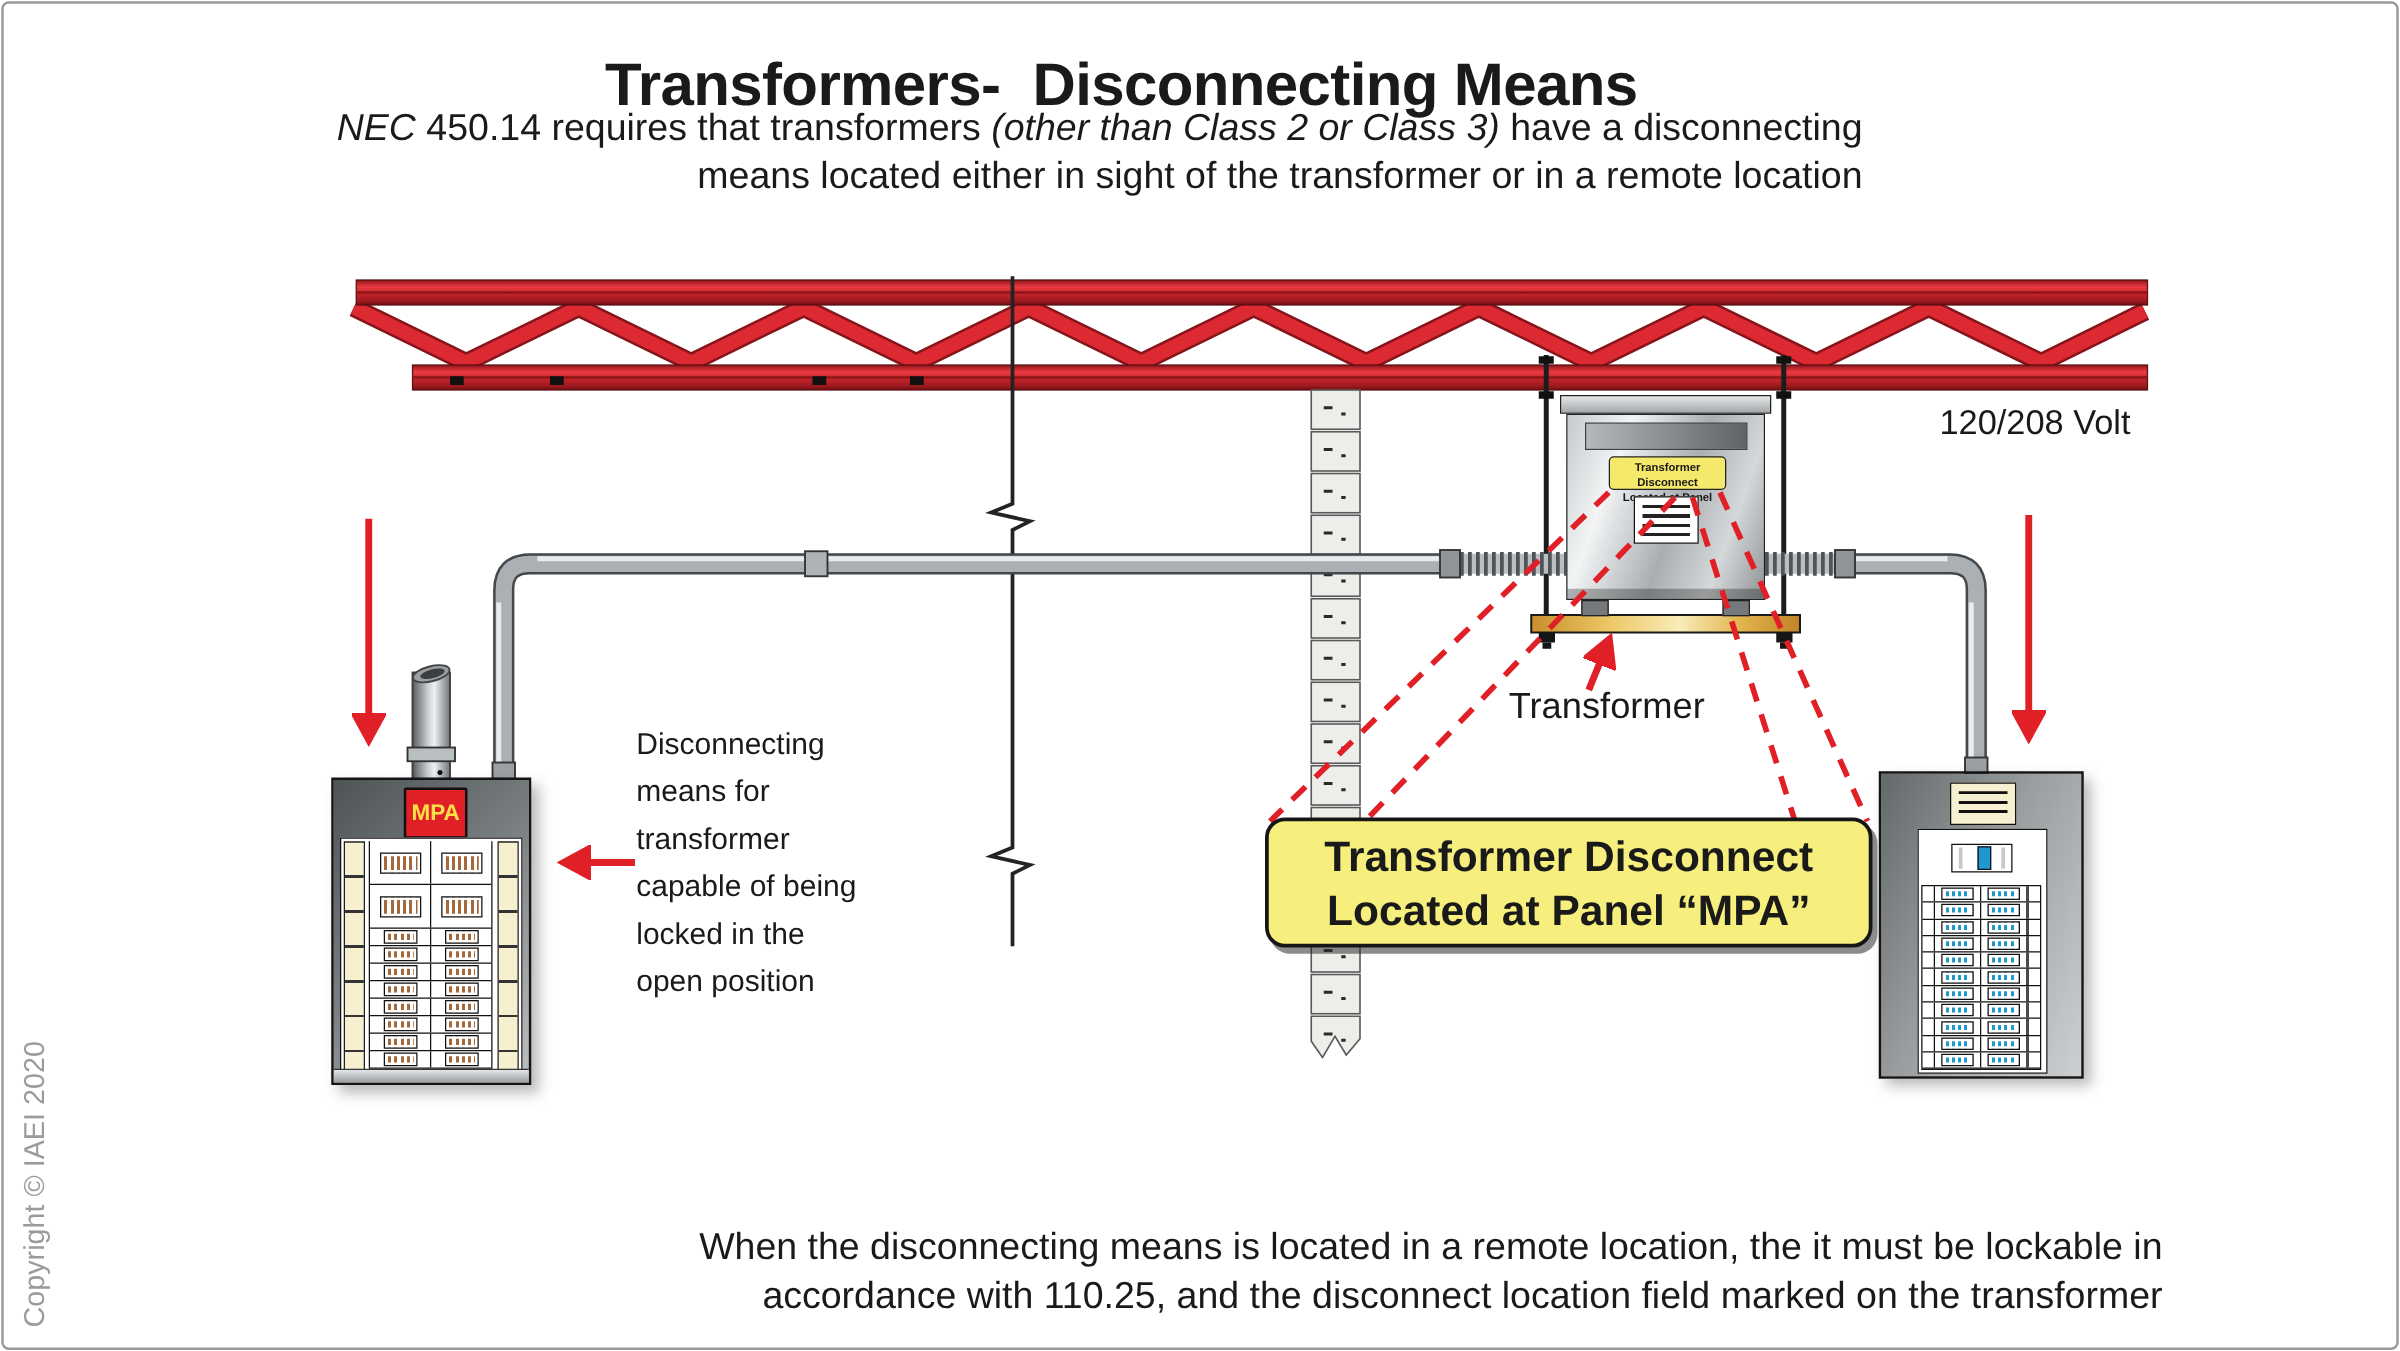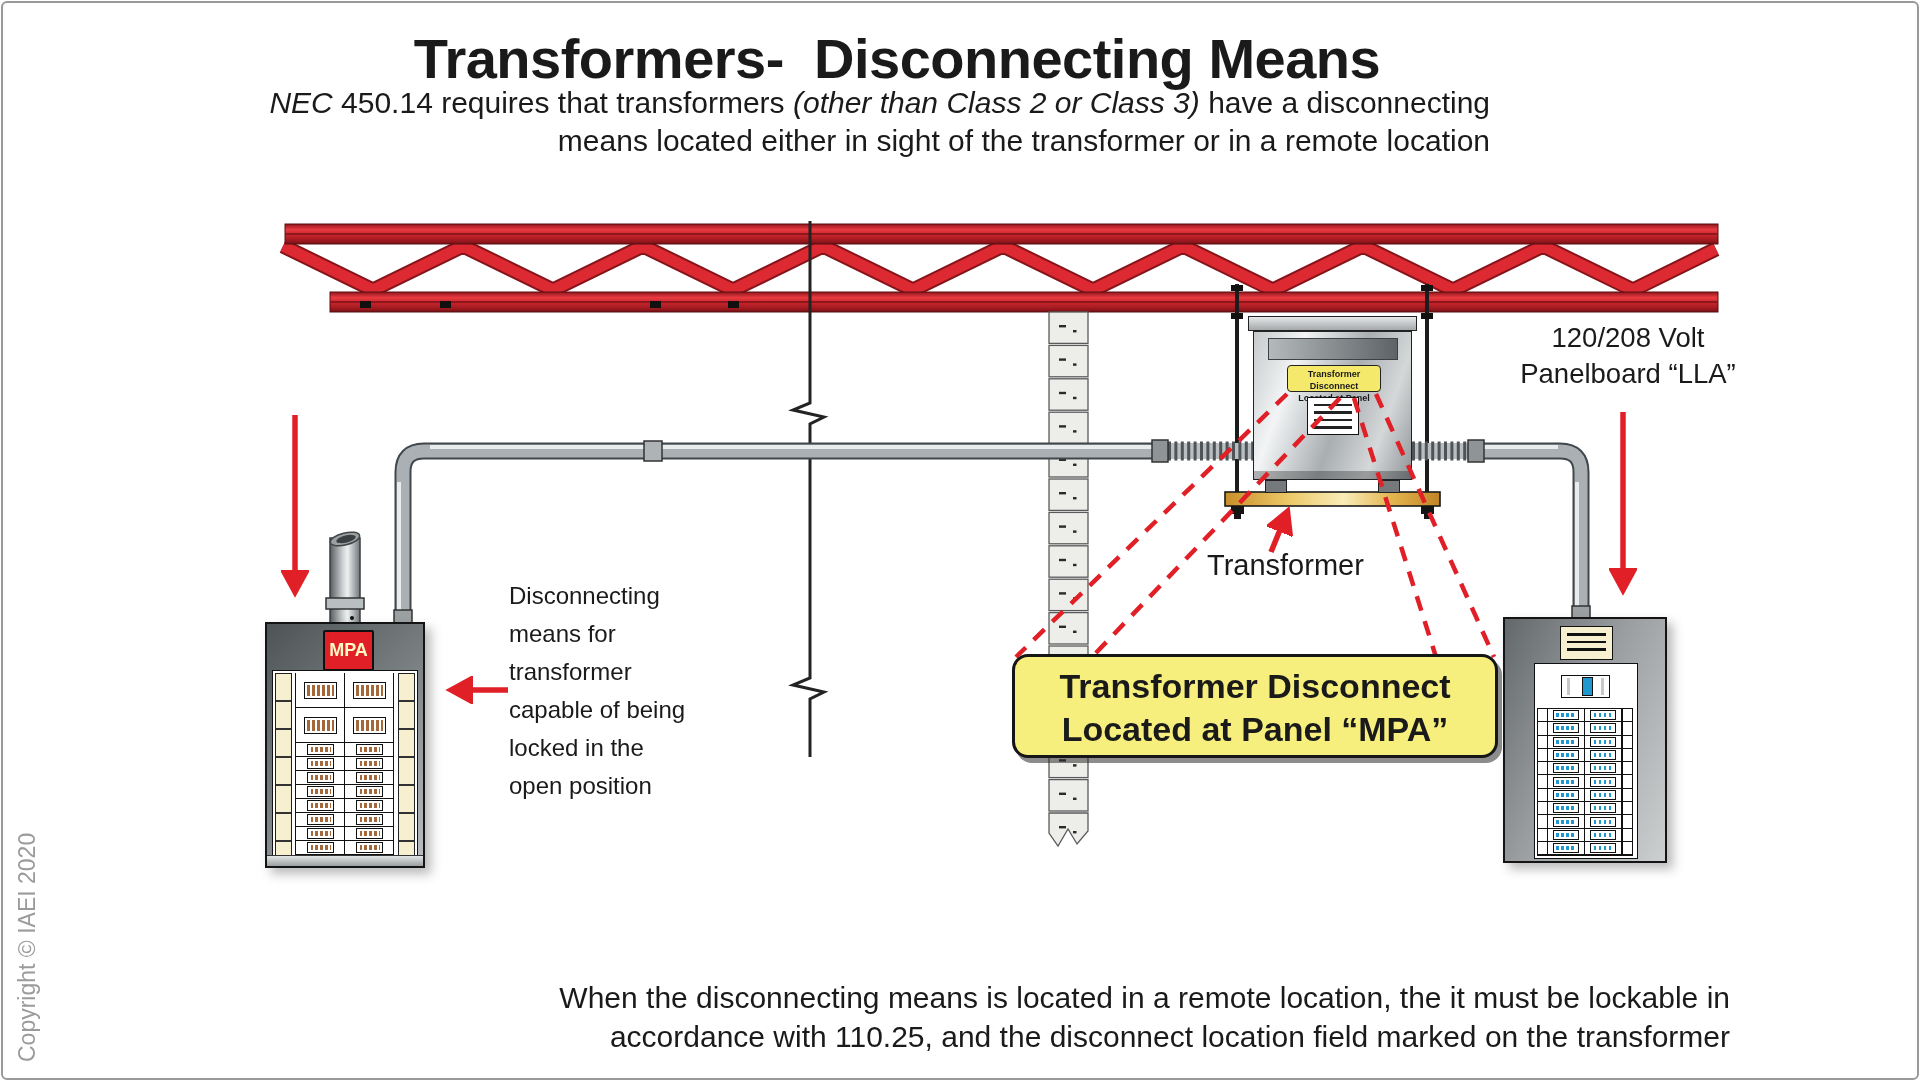--- a/index.html
+++ b/index.html
@@ -6,21 +6,21 @@
   .page{position:relative;width:1920px;height:1081px;background:#fff;overflow:hidden;
         font-family:"Liberation Sans",sans-serif;color:#1a1a1a;}
   .frame{position:absolute;inset:1px;border:2px solid #999;border-radius:6px;pointer-events:none;z-index:9;}
   .abs{position:absolute;}
   svg{position:absolute;left:0;top:0;pointer-events:none;}
   #base-art{z-index:1;}
   .art{z-index:2;}
   #overlay-art{z-index:3;}
   .txt{z-index:4;}
 
-  .title{left:0;top:26px;width:1794px;text-align:center;font-size:56px;font-weight:bold;
+  .title{left:0;top:41px;width:1794px;text-align:center;font-size:48px;font-weight:bold;
          white-space:pre;letter-spacing:-0.5px;}
   .subtitle{left:90px;top:84px;width:1400px;text-align:right;font-size:30px;line-height:38px;}
   .it{font-style:italic;}
 
   .side-label{width:272px;text-align:center;font-size:27.5px;line-height:36px;}
   .lbl-left{left:160px;top:320px;}
   .lbl-right{left:1492px;top:320px;}
 
   .note{left:509px;top:577px;font-size:24px;line-height:38px;white-space:pre-line;}
 
@@ -36,21 +36,21 @@
   .copyright{left:14px;top:1062px;transform:rotate(-90deg);transform-origin:0 0;
              color:var(--copyright-gray);font-size:23px;white-space:pre;}
 
   
   .panel{border:2px solid #141414;box-sizing:border-box;box-shadow:6px 6px 10px rgba(60,60,60,.35);}
   .panel-left{left:265px;top:622px;width:160px;height:246px;
       background:linear-gradient(135deg,#4e5356 0%,#787d80 45%,#b6babc 95%);}
   .panel-bottom-cap{position:absolute;left:0;right:0;bottom:0;height:10px;
       background:linear-gradient(180deg,#e3e5e6,#9b9fa1);border-top:1px solid #333;}
   .mpa-badge{position:absolute;left:56px;top:6px;width:47px;height:37px;background:var(--accent-red);
-      border:2px solid #101010;border-radius:2px;color:#fef9c3;font-size:18px;font-weight:bold;
+      border:2px solid #101010;border-radius:2px;color:#fde047;font-size:18px;font-weight:bold;
       display:flex;align-items:center;justify-content:center;}
   .interior{position:absolute;background:#fff;border:1.5px solid #111;box-sizing:border-box;}
   .int-left{left:5px;top:46px;width:146px;height:190px;}
   .strip{position:absolute;top:2px;bottom:2px;width:17px;background:var(--cream);
       border:1px solid #222;box-sizing:border-box;
       background-image:repeating-linear-gradient(180deg,transparent 0 26px,#333 26px 28px);}
   .strip.l{left:2px;} .strip.r{right:2px;}
   .bgrid{position:absolute;left:22px;top:2px;width:99px;height:182px;border-left:1px solid #111;
       border-right:1px solid #111;box-sizing:border-box;}
   .brow{display:flex;border-bottom:1px solid #111;box-sizing:border-box;}
@@ -502,21 +502,20 @@
   <div class="abs txt subtitle">
     <div><span class="it">NEC</span><span> 450.14 requires that transformers </span><span class="it">(other than Class 2 or Class 3)</span><span> have a disconnecting</span></div>
     <div>means located either in sight of the transformer or in a remote location</div>
   </div>
 
   <div class="abs txt side-label lbl-left">
   </div>
 
   <div class="abs txt side-label lbl-right">
     <div>120/208 Volt</div>
-    <div>Panelboard “LLA”</div>
   </div>
 
   <div class="abs txt note">Disconnecting
 means for
 transformer
 capable of being
 locked in the
 open position</div>
 
   <div class="abs txt transformer-lbl">Transformer</div>

